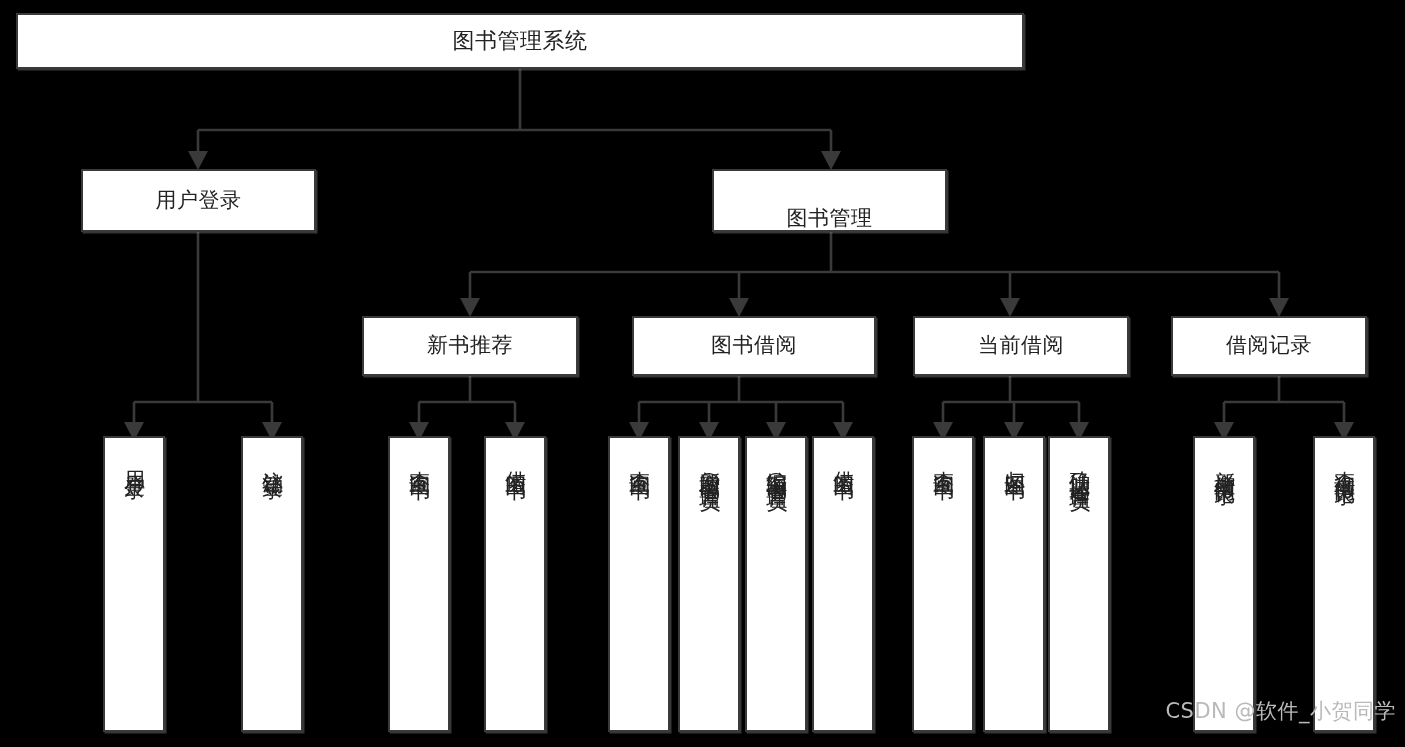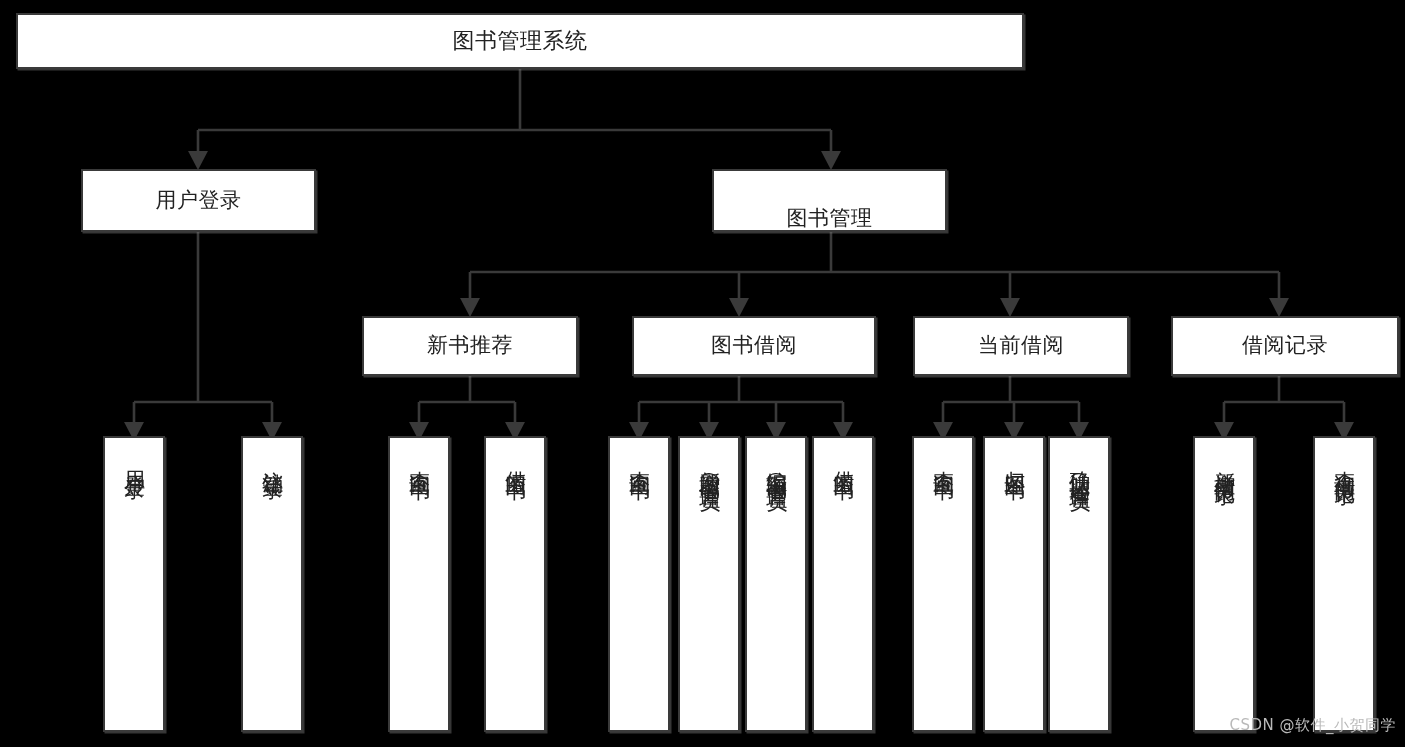--- a/index.html
+++ b/index.html
@@ -57,22 +57,22 @@
     letter-spacing: 3px;
     color: #222222;
     white-space: nowrap;
   }
   .leaf-pad-top-short { padding-top: 70px; }
   .leaf-pad-top-mid  { padding-top: 40px; }
   .leaf-pad-top-tall { padding-top: 8px; }
   #watermark {
     position: absolute;
     right: 9px;
-    bottom: 12px;
-    font-size: 15px;
+    bottom: 22px;
+    font-size: 21px;
     color: #b9b9b9;
     letter-spacing: 0.5px;
     white-space: nowrap;
     pointer-events: none;
   }
 </style>
 </head>
 <body>
 
 <div id="diagram-root">
@@ -154,21 +154,21 @@
 
   <div class="node-box" style="left:362px; top:316px; width:216px; height:60px;">
     <span class="node-label-h">新书推荐</span>
   </div>
   <div class="node-box" style="left:632px; top:316px; width:244px; height:60px;">
     <span class="node-label-h">图书借阅</span>
   </div>
   <div class="node-box" style="left:902px; top:316px; width:216px; height:60px;margin-left:11px;">
     <span class="node-label-h">当前借阅</span>
   </div>
-  <div class="node-box" style="left:1171px; top:316px; width:228px; height:60px;">
+  <div class="node-box" style="left:1171px; top:316px; width:196px; height:60px;">
     <span class="node-label-h">借阅记录</span>
   </div>
 
   <div class="node-box leaf leaf-pad-top-short" style="left:103px; top:436px; width:62px; height:296px;">
     <span class="node-label-v">用户登录</span>
   </div>
   <div class="node-box leaf leaf-pad-top-short" style="left:241px; top:436px; width:62px; height:296px;">
     <span class="node-label-v">注销登录</span>
   </div>
 

